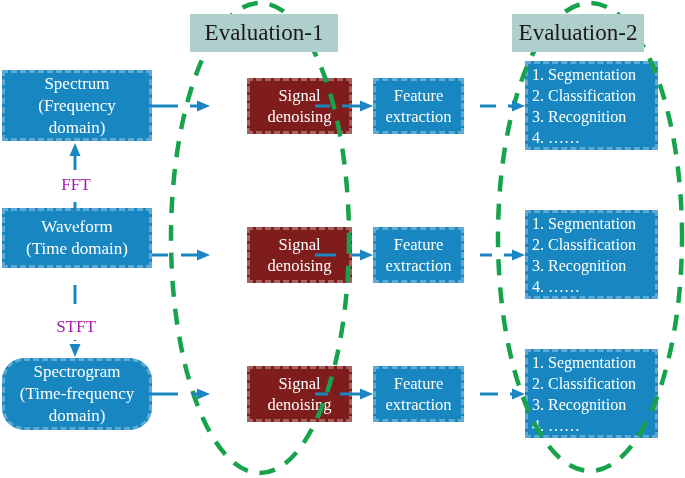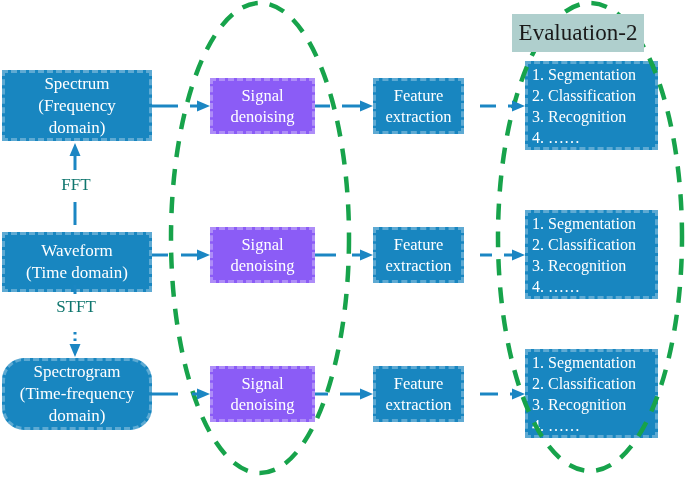--- a/index.html
+++ b/index.html
@@ -8,28 +8,28 @@
     font-family:"Liberation Serif","DejaVu Serif",serif;
   }
   .abs{position:absolute;box-sizing:border-box;}
   
   .box{
     display:flex;align-items:center;justify-content:center;text-align:center;
     color:#ffffff;white-space:pre-line;z-index:1;
     border:3px dashed rgba(255,255,255,0.30);
   }
   .blue{background:#1886c0;}
-  .green{background:#8b5cf6;}
+  .green{background:#7f1d1d;margin-left:37px;}
   
   .col-input{left:2px;width:150px;font-size:17px;line-height:22px;}
   .col-denoise{left:210px;width:105px;font-size:16.5px;line-height:21px;}
   .col-feature{left:373px;width:91px;font-size:16.5px;line-height:21px;}
   .col-tasks{left:525px;width:133px;}
   .r1-input{top:70px;height:71px;}
-  .r2-input{top:232px;height:60px;}
+  .r2-input{top:208px;height:60px;}
   .r3-input{top:358px;height:72px;border-radius:22px;}
   .r1-mid{top:78px;height:56px;}
   .r2-mid{top:227px;height:56px;}
   .r3-mid{top:366px;height:56px;}
   .r1-tasks{top:61px;height:89px;}
   .r2-tasks{top:210px;height:89px;}
   .r3-tasks{top:349px;height:89px;}
   .tasks{
     flex-direction:column;align-items:flex-start;justify-content:center;
     text-align:left;padding-left:4px;font-size:16px;line-height:21px;
@@ -37,25 +37,25 @@
   .task-line{white-space:nowrap;}
   
   .eval{
     background:#afcfcd;color:#1a1a1a;display:flex;align-items:center;justify-content:center;
     font-size:23px;z-index:3;top:14px;height:38px;
   }
   .eval1{left:190px;width:148px;}
   .eval2{left:512px;width:132px;}
   
   .xform{
-    background:#ffffff;color:#0f766e;display:flex;align-items:center;justify-content:center;
+    background:#ffffff;color:#a21caf;display:flex;align-items:center;justify-content:center;
     font-size:17px;z-index:3;
   }
   .fft{left:52px;top:172px;width:48px;height:26px;}
-  .stft{left:48px;top:294px;width:56px;height:26px;}
+  .stft{left:48px;top:314px;width:56px;height:26px;}
   
   #overlay{position:absolute;left:0;top:0;z-index:2;pointer-events:none;}
 </style>
 </head>
 <body>
 
 <div id="stage">
 
   <div class="abs box blue col-input r1-input">Spectrum
 (Frequency
@@ -138,18 +138,19 @@
       <line x1="75" y1="225" x2="75" y2="202"></line>
       <line x1="75" y1="170" x2="75" y2="156"></line>
       <polygon points="75,143 69.5,156 80.5,156" stroke="none"></polygon>
 
       <line x1="75" y1="285" x2="75" y2="304"></line>
       <line x1="75" y1="332" x2="75" y2="343" stroke-dasharray="2.5 4"></line>
       <polygon points="75,357 69.5,344 80.5,344" stroke="none"></polygon>
     </g>
   </svg>
 
+  <div class="abs eval eval1">Evaluation-1</div>
   <div class="abs eval eval2">Evaluation-2</div>
 
   <div class="abs xform fft">FFT</div>
   <div class="abs xform stft">STFT</div>
 
 </div>
 
 </body></html>

